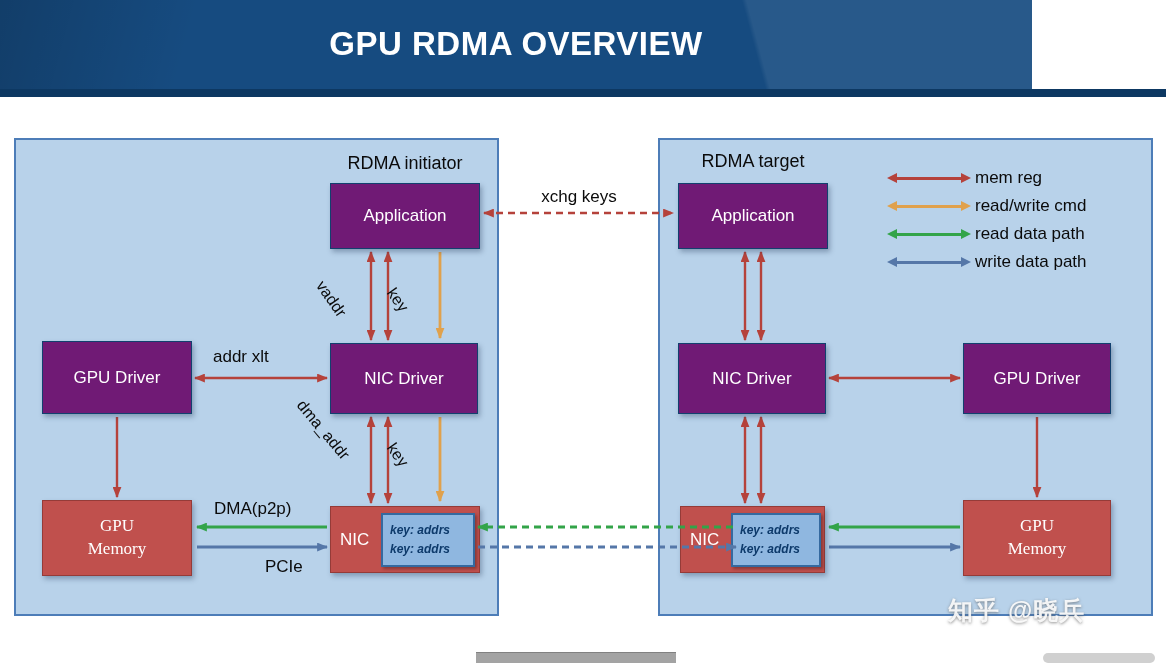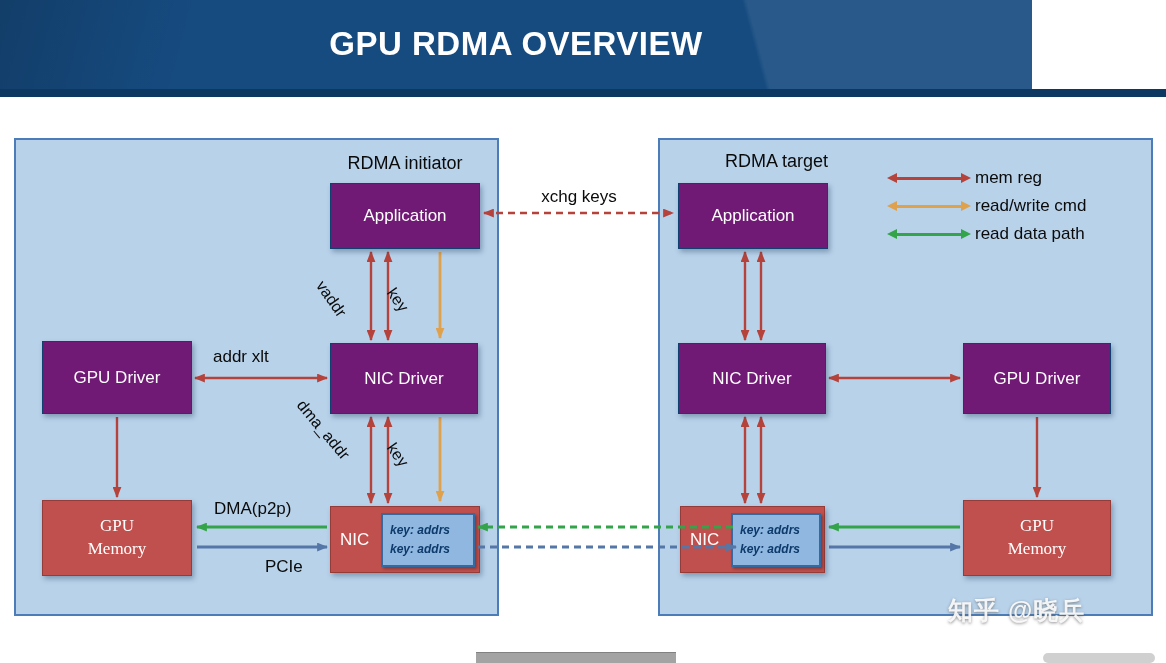--- a/index.html
+++ b/index.html
@@ -43,21 +43,21 @@
   .key-box{position:absolute;top:6px;background:#8fb7e0;border:2px solid #35699f;
            box-sizing:border-box;display:flex;flex-direction:column;justify-content:center;
            padding-left:7px;gap:3px;box-shadow:2px 2px 3px rgba(0,0,0,.3);}
   #init-nic .key-box{right:4px;width:94px;height:54px;}
   #tgt-nic .key-box{right:3px;width:90px;height:54px;}
   .key-line{font-size:12px;font-weight:bold;color:#0d3a6b;text-align:left;line-height:1.3;font-style:italic;}
 
   
   .lbl{position:absolute;z-index:3;font-size:17px;color:#0a0a0a;}
   #init-panel-label{left:330px;top:153px;width:150px;text-align:center;font-size:18px;}
-  #tgt-panel-label{left:678px;top:151px;width:150px;text-align:right;font-size:18px;}
+  #tgt-panel-label{left:678px;top:151px;width:150px;text-align:center;font-size:18px;}
   #xchg-keys{left:527px;top:187px;width:104px;text-align:center;}
   #addr-xlt{left:213px;top:347px;}
   #dma-p2p{left:214px;top:499px;}
   #pcie{left:239px;top:557px;margin-left:26px;}
   .rot{font-size:16px;}
   #vaddr{left:311px;top:290px;transform:rotate(55deg);}
   #key-upper{left:385px;top:291px;transform:rotate(55deg);}
   #dma-addr{left:287px;top:421px;transform:rotate(50deg);}
   #key-lower{left:385px;top:446px;transform:rotate(55deg);}
 
@@ -188,20 +188,24 @@
       <span class="leg-label">mem reg</span>
     </div>
     <div class="leg-row">
       <span class="leg-arrow c-orange"></span>
       <span class="leg-label">read/write cmd</span>
     </div>
     <div class="leg-row">
       <span class="leg-arrow c-green"></span>
       <span class="leg-label">read data path</span>
     </div>
+    <div class="leg-row">
+      <span class="leg-arrow c-blue"></span>
+      <span class="leg-label">write data path</span>
+    </div>
   </div>
 
   <svg class="arrows-top" width="1166" height="663">
     <defs>
       <marker id="mr2" viewBox="0 0 10 8" markerWidth="11" markerHeight="9" refX="9" refY="4" markerUnits="userSpaceOnUse" orient="auto-start-reverse">
           <path d="M0,0 L10,4 L0,8 Z" fill="#b5423b"></path>
         </marker>
       <marker id="mg2" viewBox="0 0 10 8" markerWidth="11" markerHeight="9" refX="9" refY="4" markerUnits="userSpaceOnUse" orient="auto-start-reverse">
           <path d="M0,0 L10,4 L0,8 Z" fill="#33a449"></path>
         </marker>

